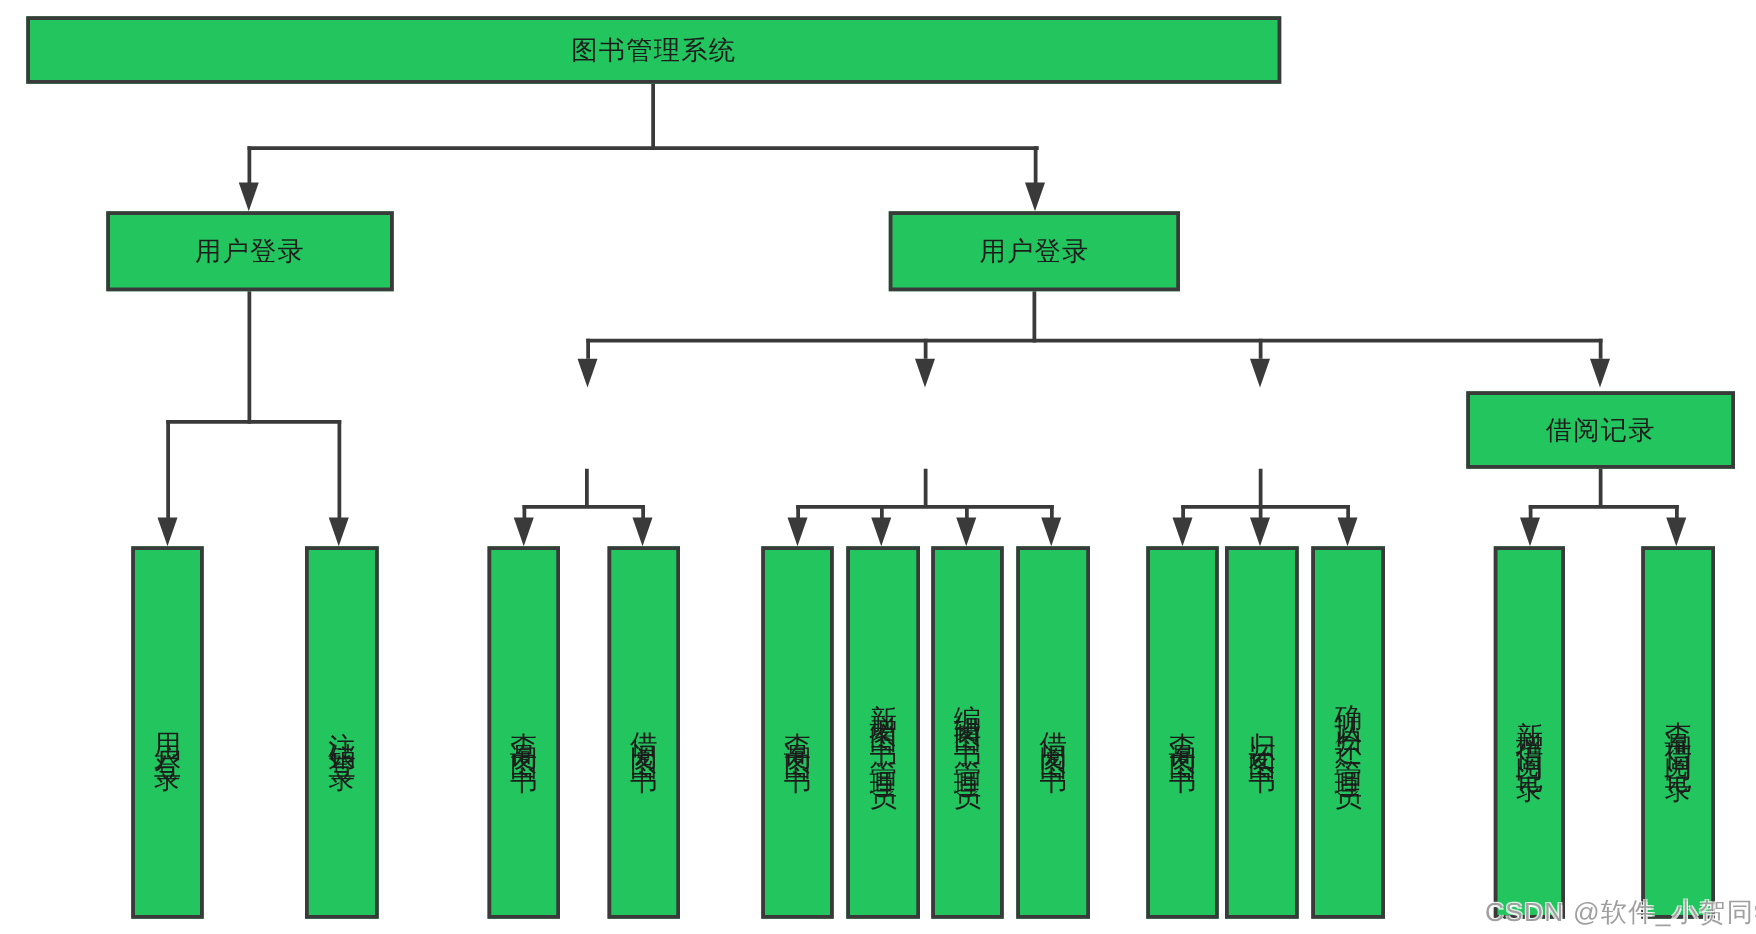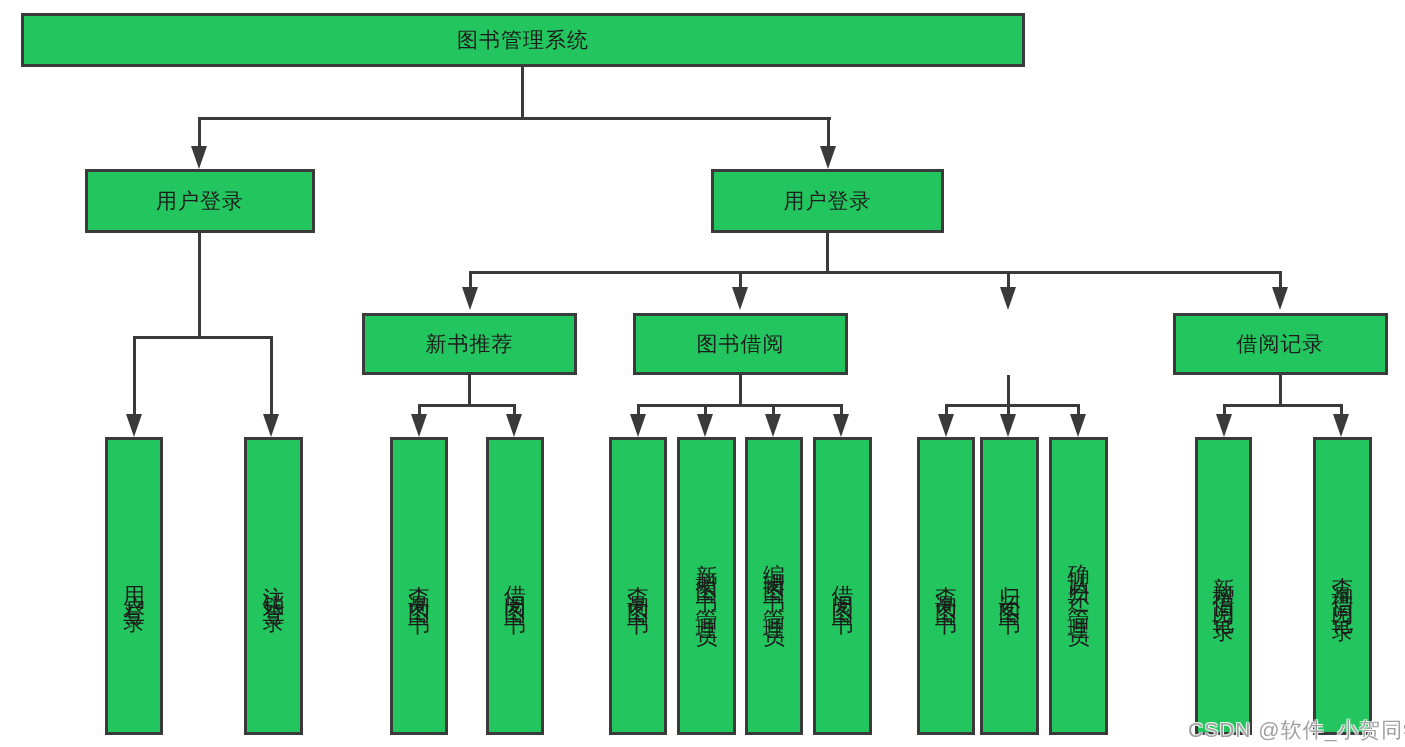--- a/index.html
+++ b/index.html
@@ -67,26 +67,20 @@
   <div class="hline" style="left:469px; top:271px; width:813px;"></div>
   <div class="vline" style="left:469px; top:271px; height:16px;"></div>
   <div class="arrowhead" style="left:462px; top:287px;"></div>
   <div class="vline" style="left:739px; top:271px; height:16px;"></div>
   <div class="arrowhead" style="left:732px; top:287px;"></div>
   <div class="vline" style="left:1007px; top:271px; height:16px;"></div>
   <div class="arrowhead" style="left:1000px; top:287px;"></div>
   <div class="vline" style="left:1279px; top:271px; height:16px;"></div>
   <div class="arrowhead" style="left:1272px; top:287px;"></div>
 
-  <div class="box hbox" style="left:362px; top:313px; width:215px; height:62px;">
-    <span>新书推荐</span>
-  </div>
-  <div class="box hbox" style="left:633px; top:313px; width:215px; height:62px;">
-    <span>图书借阅</span>
-  </div>
   <div class="box hbox" style="left:1173px; top:313px; width:215px; height:62px;">
     <span>借阅记录</span>
   </div>
 
   <div class="vline" style="left:468px; top:375px; height:31px;"></div>
   <div class="hline" style="left:418px; top:404px; width:98px;"></div>
   <div class="vline" style="left:418px; top:404px; height:11px;"></div>
   <div class="arrowhead" style="left:411px; top:414px;"></div>
   <div class="vline" style="left:513px; top:404px; height:11px;"></div>
   <div class="arrowhead" style="left:506px; top:414px;"></div>

